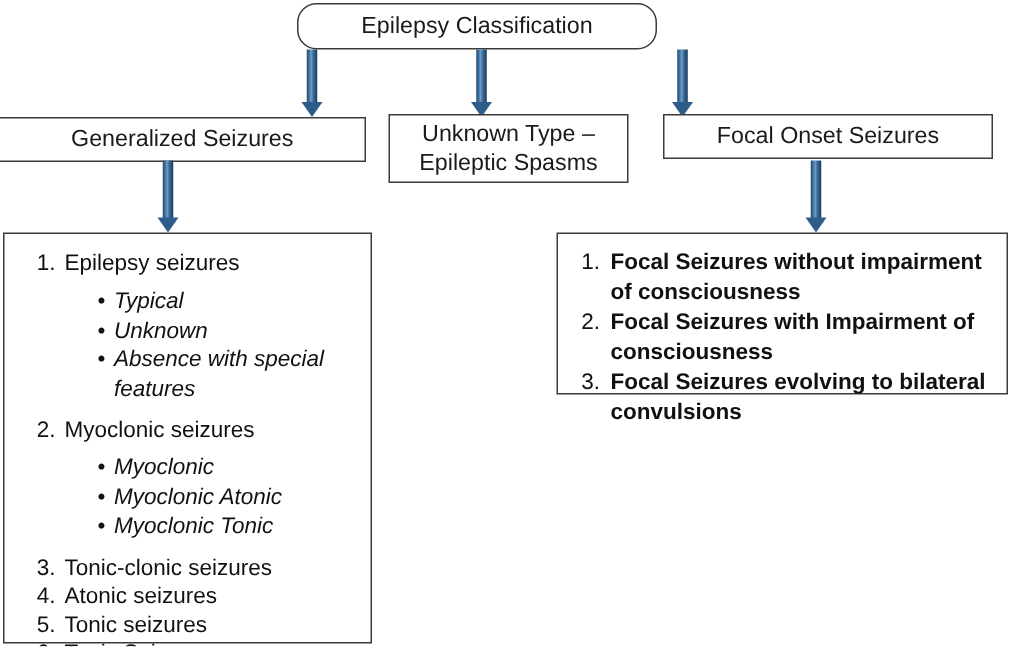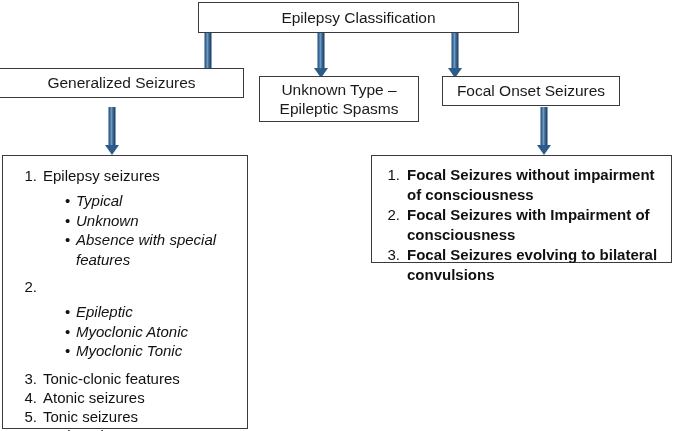--- a/index.html
+++ b/index.html
@@ -129,49 +129,49 @@
     text-align: right;
     padding-right: 7px;
   }
   .ritem .txt { flex: 1; font-weight: bold; }
 </style>
 </head>
 <body>
 
 <div id="canvas">
 
-  <div class="box box-center" style="left:198px; top:2px; width:321px; height:31px;">
+  <div class="box box-center" style="left:198px; top:2px; width:240px; height:31px;border-radius:13px;">
     <span class="box-title-text">Epilepsy Classification</span>
   </div>
 
   <div class="arrow" style="left:200px; top:33px; width:16px; height:45px;">
     <div class="stem" style="height:36px;"></div>
     <div class="head"></div>
   </div>
 
   <div class="arrow" style="left:313px; top:33px; width:16px; height:45px;">
     <div class="stem" style="height:36px;"></div>
     <div class="head"></div>
   </div>
 
   <div class="arrow" style="left:447px; top:33px; width:16px; height:45px;">
     <div class="stem" style="height:36px;"></div>
     <div class="head"></div>
   </div>
 
-  <div class="box box-center" style="left:-1px; top:68px; width:245px; height:30px;">
+  <div class="box box-center" style="left:-1px; top:78px; width:245px; height:30px;">
     <span class="box-title-text">Generalized Seizures</span>
   </div>
 
   <div class="box box-center" style="left:259px; top:76px; width:160px; height:46px;">
     <span class="box-title-text" style="white-space: pre-line;">Unknown Type –
 Epileptic Spasms</span>
   </div>
 
-  <div class="box box-center" style="left:442px; top:76px; width:178px; height:30px;">
+  <div class="box box-center" style="left:442px; top:76px; width:220px; height:30px;">
     <span class="box-title-text">Focal Onset Seizures</span>
   </div>
 
   <div class="arrow" style="left:104px; top:107px; width:16px; height:48px;">
     <div class="stem" style="height:39px;"></div>
     <div class="head"></div>
   </div>
 
   <div class="arrow" style="left:536px; top:107px; width:16px; height:48px;">
     <div class="stem" style="height:39px;"></div>
@@ -198,40 +198,41 @@
           <li class="bullet">
             <span class="dot">•</span>
             <span class="btxt">Absence with special features</span>
           </li>
         </ul>
       </li>
 
       <li>
         <div class="numitem">
           <span class="num">2.</span>
+          <span class="txt">Myoclonic seizures</span>
         </div>
         <ul class="bullets">
           <li class="bullet">
             <span class="dot">•</span>
-            <span class="btxt">Epileptic</span>
+            <span class="btxt">Myoclonic</span>
           </li>
           <li class="bullet">
             <span class="dot">•</span>
             <span class="btxt">Myoclonic Atonic</span>
           </li>
           <li class="bullet">
             <span class="dot">•</span>
             <span class="btxt">Myoclonic Tonic</span>
           </li>
         </ul>
       </li>
 
       <li class="numitem">
         <span class="num">3.</span>
-        <span class="txt">Tonic-clonic features</span>
+        <span class="txt">Tonic-clonic seizures</span>
       </li>
       <li class="numitem">
         <span class="num">4.</span>
         <span class="txt">Atonic seizures</span>
       </li>
       <li class="numitem">
         <span class="num">5.</span>
         <span class="txt">Tonic seizures</span>
       </li>
       <li class="numitem">

